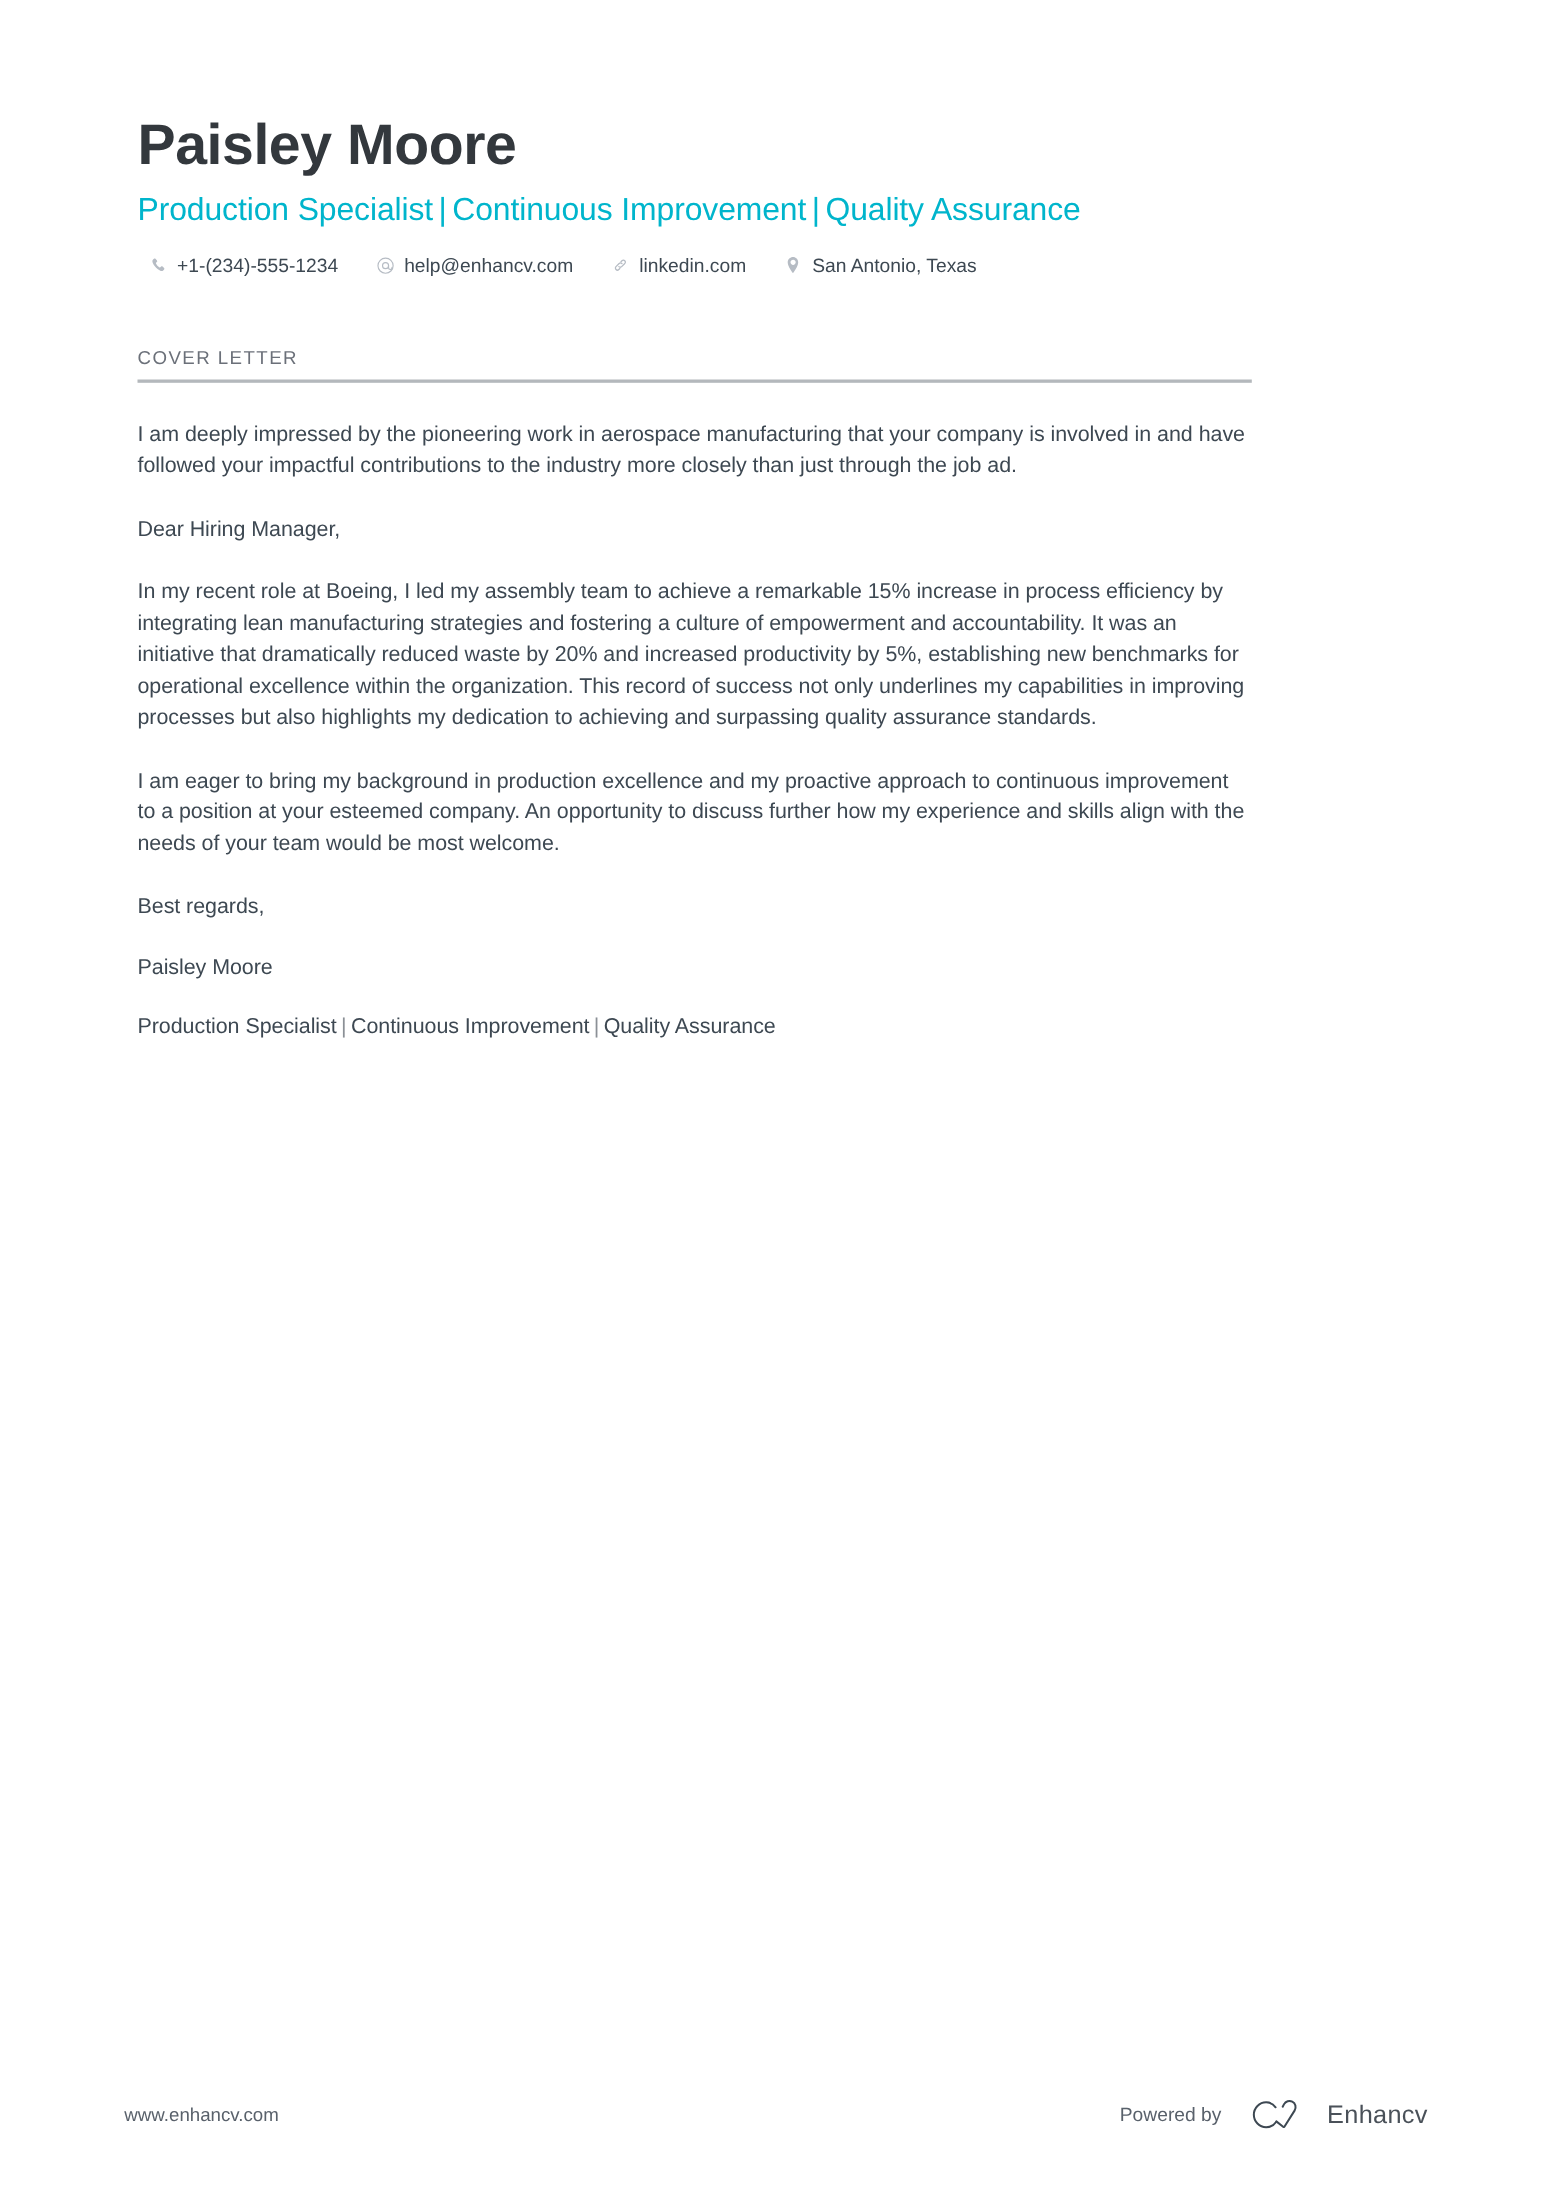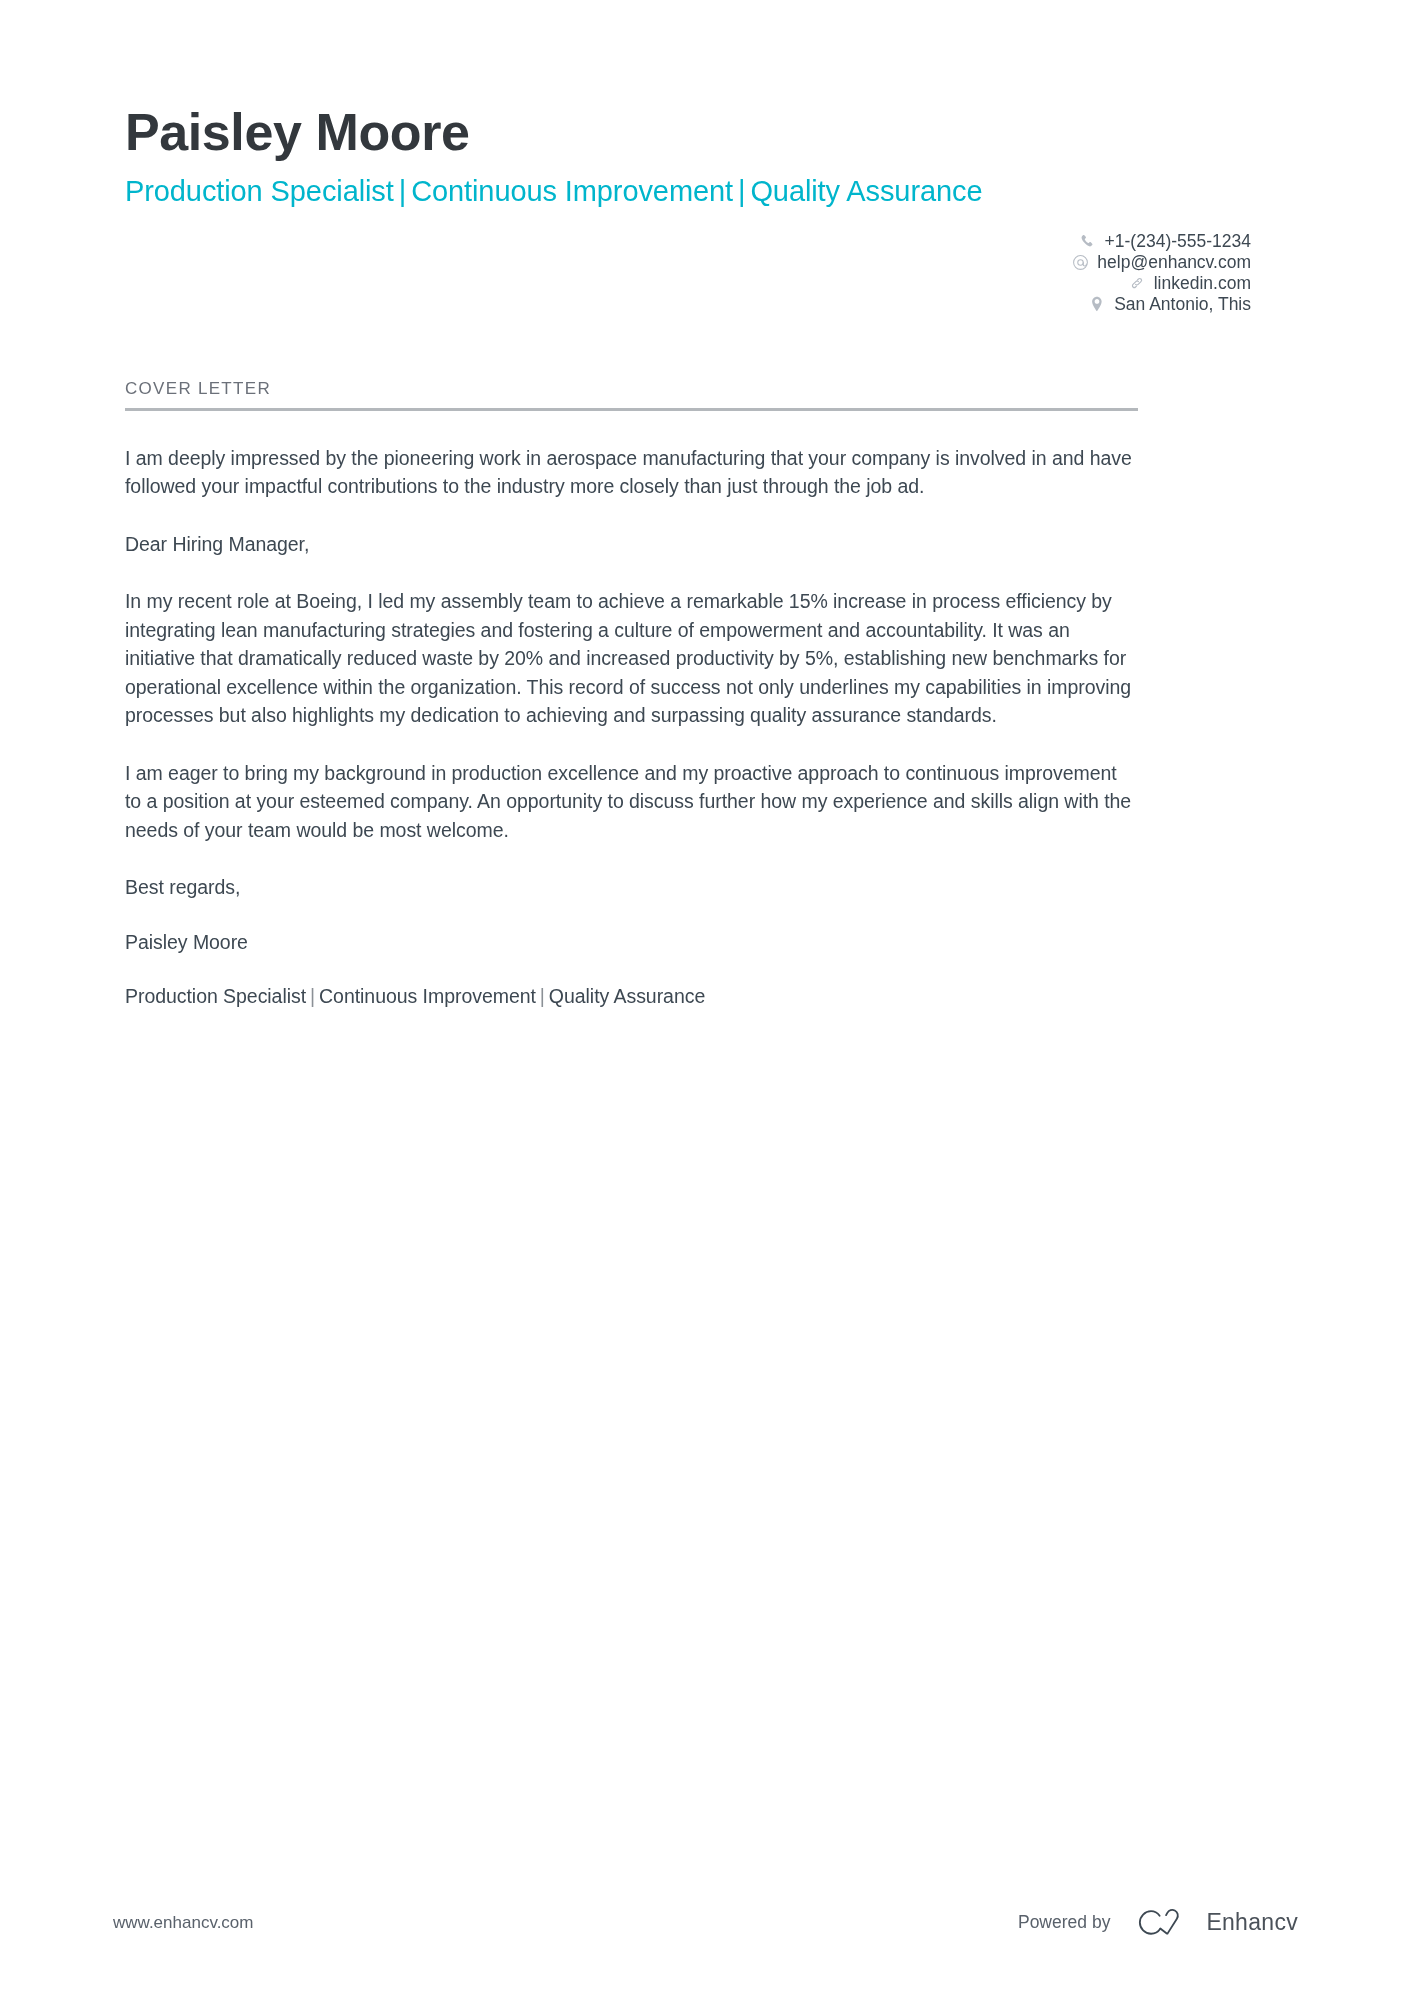--- a/index.html
+++ b/index.html
@@ -55,24 +55,23 @@
   .headline .sep {
     color: #00b5cc;
     padding: 0 5px;
     font-weight: 300;
   }
 
   
   .contact-row {
     margin-top: 22px;
     display: flex;
-    align-items: flex-end;
+    align-items: flex-start;
     flex-wrap: nowrap;
     padding-left: 10px;
-    flex-direction: column;
   }
   .contact-item {
     display: flex;
     align-items: center;
     margin-right: 34px;
     font-size: 17.5px;
     color: #3d4852;
     white-space: nowrap;
   }
   .contact-item .ci-icon {
@@ -216,21 +215,21 @@
         </span>
         <span class="ci-text">linkedin.com</span>
       </div>
 
       <div class="contact-item">
         <span class="ci-icon">
           <svg viewBox="0 0 16 18" width="14" height="16" fill="currentColor" aria-hidden="true">
             <path d="M8 0.6C4.9.6 2.4 3.1 2.4 6.2c0 4 5 10.6 5.2 10.9.1.2.4.2.5 0 .2-.3 5.2-6.9 5.2-10.9C13.3 3.1 10.8.6 8 .6zm0 8.2c-1.5 0-2.7-1.2-2.7-2.7S6.5 3.4 8 3.4s2.7 1.2 2.7 2.7S9.5 8.8 8 8.8z"></path>
           </svg>
         </span>
-        <span class="ci-text">San Antonio, This</span>
+        <span class="ci-text">San Antonio, Texas</span>
       </div>
 
     </div>
 
     <div class="section">
       <div class="section-title">COVER LETTER</div>
       <div class="section-rule"></div>
 
       <div class="letter">
         <p>I am deeply impressed by the pioneering work in aerospace manufacturing that your company is involved in and have followed your impactful contributions to the industry more closely than just through the job ad.</p>

